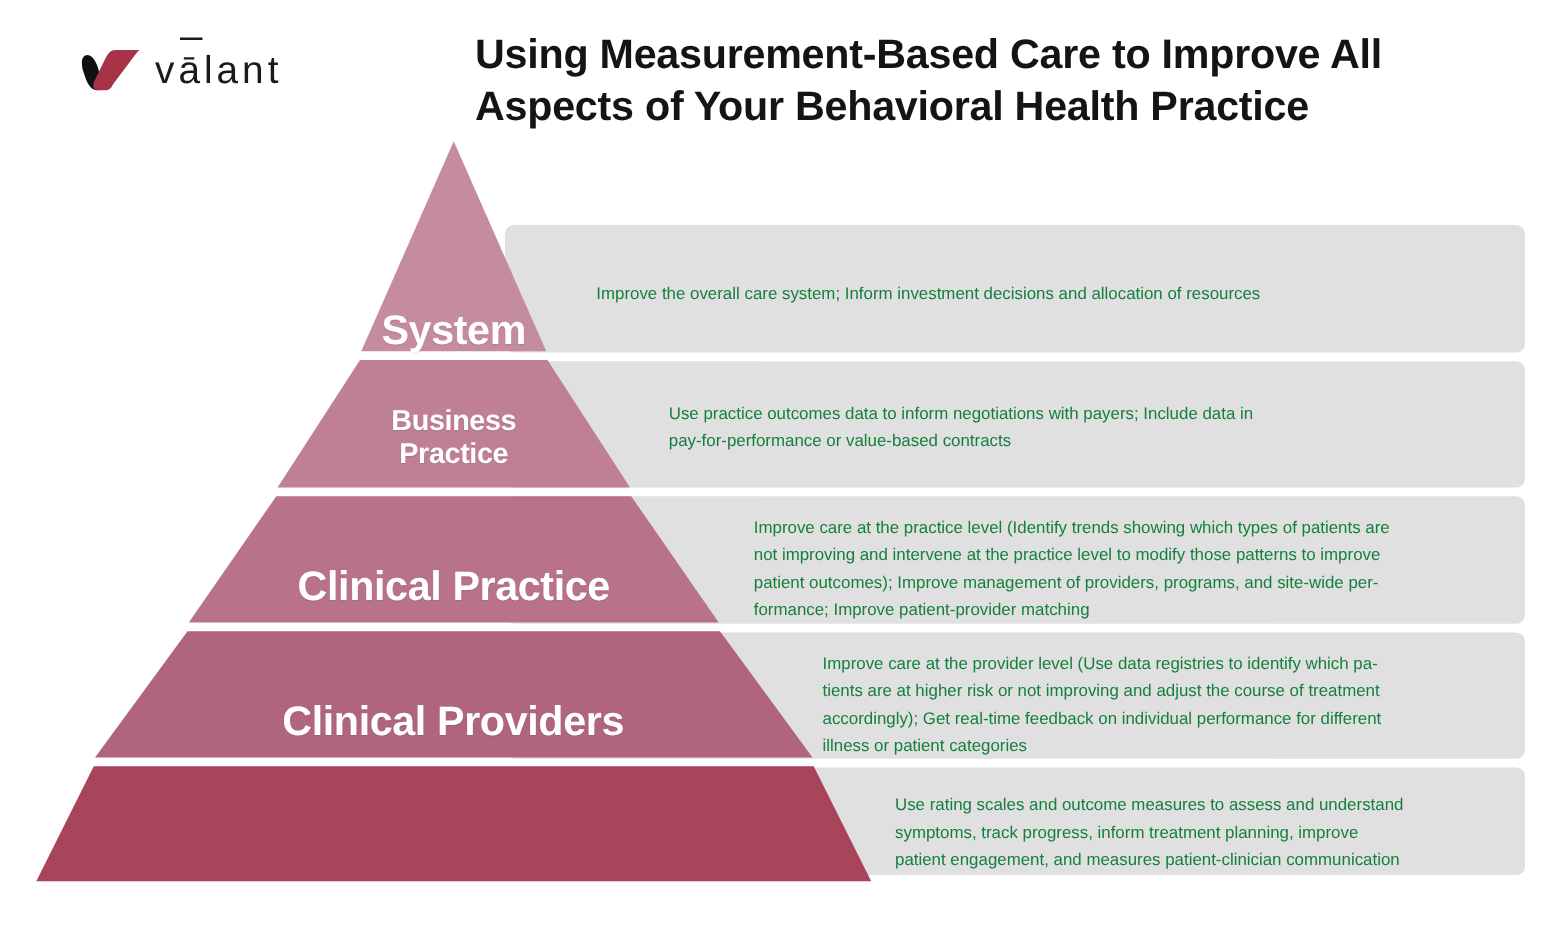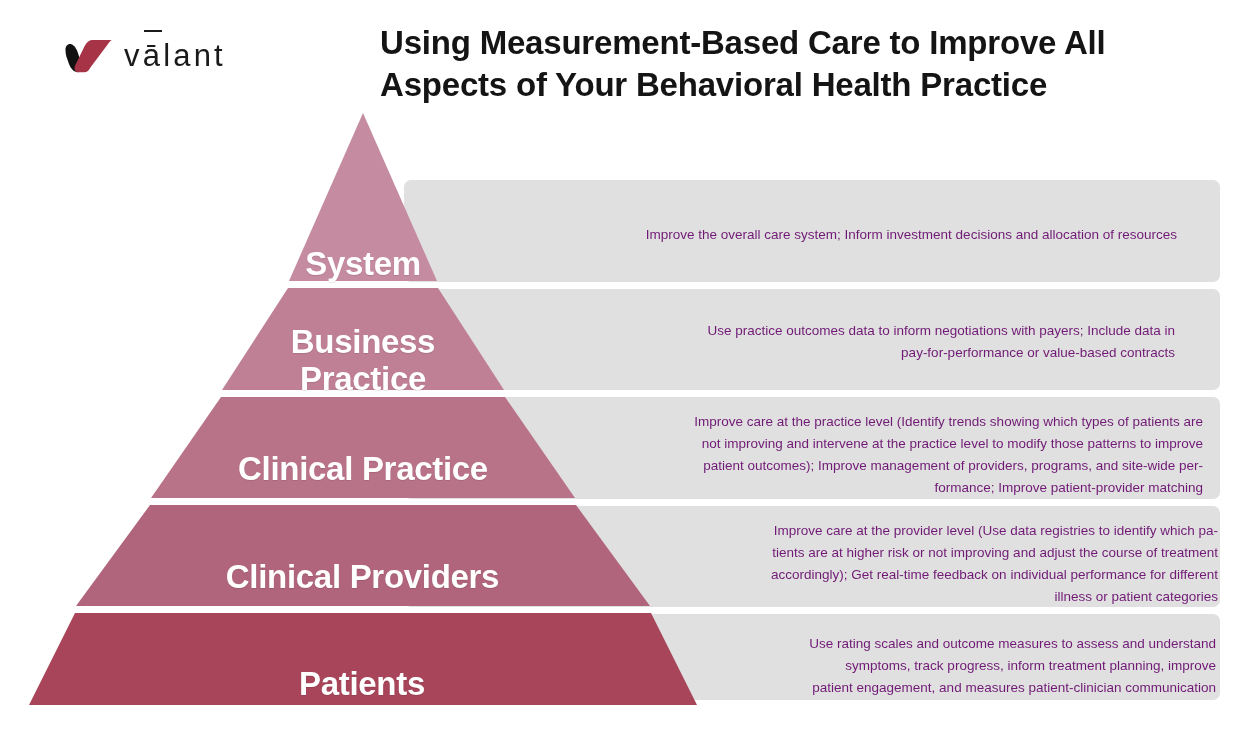--- a/index.html
+++ b/index.html
@@ -75,22 +75,21 @@
   .panel {
     position: absolute;
     background: #e0e0e0;
     border-radius: 7px;
     box-sizing: border-box;
   }
   .panel-text {
     position: absolute;
     font-size: 13.5px;
     line-height: 1.62;
-    color: #701a75;
-    text-align: right;
+    color: #15803d;
   }
 
   
   .pyramid {
     position: absolute;
     left: 0;
     top: 0;
     width: 1250px;
     height: 743px;
     pointer-events: none;
@@ -137,30 +136,29 @@
   <svg class="pyramid" viewBox="0 0 1250 743">
     <polygon points="363,113 437,281 289,281" fill="#c58ba0"></polygon>
     <polygon points="288,288 438,288 504,390 222,390" fill="#bf7f94"></polygon>
     <polygon points="221,397 505,397 575,498 151,498" fill="#b97389"></polygon>
     <polygon points="150,505 576,505 650,606 76,606" fill="#b0657c"></polygon>
     <polygon points="75,613 651,613 697,705 29,705" fill="#a8455a"></polygon>
   </svg>
 
   <div class="tier-label" style="left:263px; top:222px; width:200px; font-size:33px;">System</div>
 
-  <div class="tier-label" style="left:253px; top:300px; width:220px; font-size:33px;">
+  <div class="tier-label" style="left:253px; top:300px; width:220px; font-size:23px;">
     <div>Business</div>
     <div>Practice</div>
   </div>
 
   <div class="tier-label" style="left:203px; top:427px; width:320px; font-size:33px;">Clinical Practice</div>
 
   <div class="tier-label" style="left:190px; top:535px; width:345px; font-size:33px;">Clinical Providers</div>
 
-  <div class="tier-label" style="left:252px; top:642px; width:220px; font-size:33px;">Patients</div>
 
   <div class="panel-text" style="left:477px; top:224px; width:700px;">
     <div>Improve the overall care system; Inform investment decisions and allocation of resources</div>
   </div>
 
   <div class="panel-text" style="left:535px; top:320px; width:640px;">
     <div>Use practice outcomes data to inform negotiations with payers; Include data in</div>
     <div>pay-for-performance or value-based contracts</div>
   </div>
 

